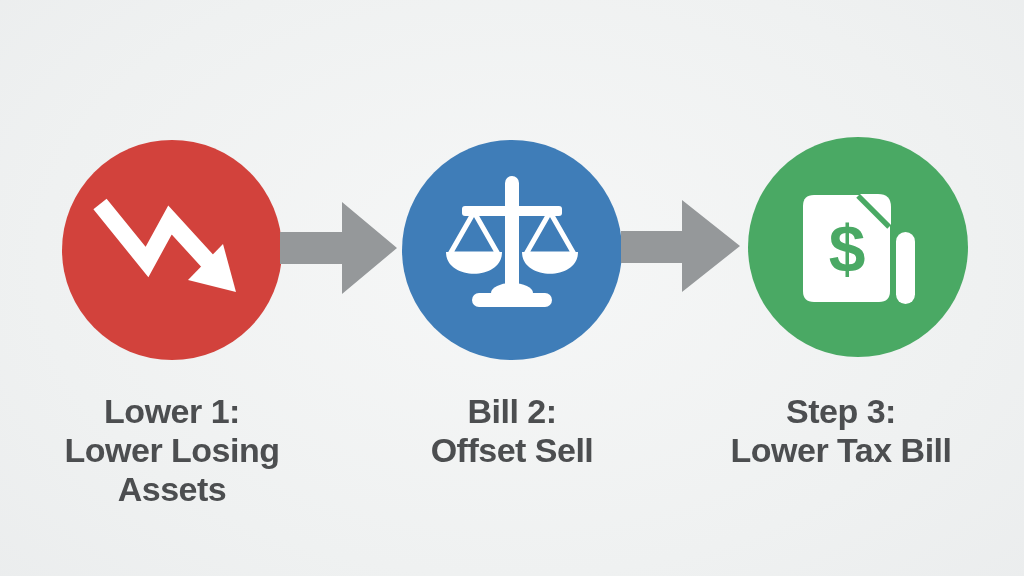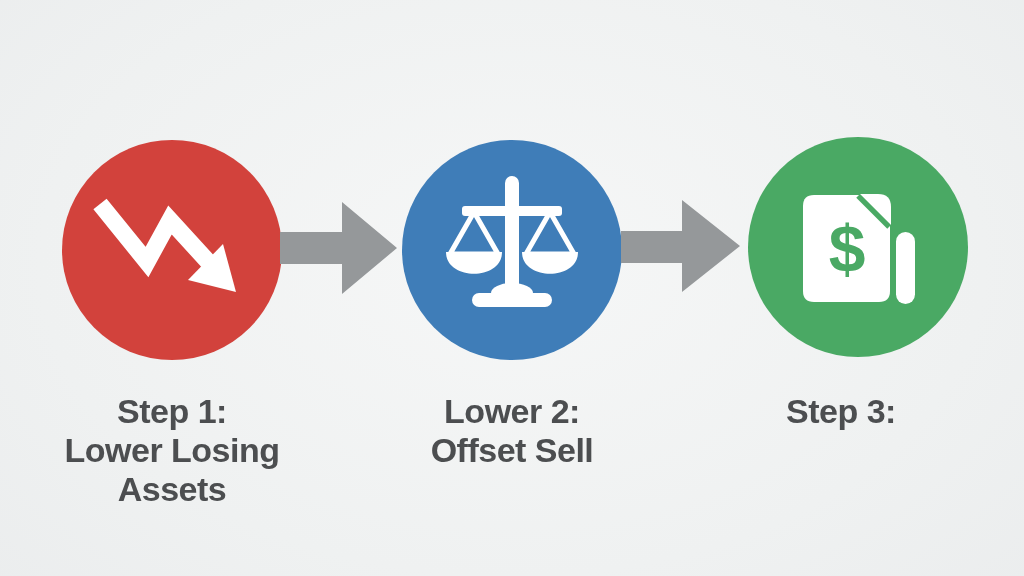--- a/index.html
+++ b/index.html
@@ -93,26 +93,27 @@
 
       <line x1="110" y1="59" x2="141" y2="90" stroke-width="5" style="stroke:currentColor"></line>
 
       <text x="99" y="135" text-anchor="middle" font-family="Liberation Sans, DejaVu Sans, sans-serif" font-size="66" font-weight="bold" style="fill:currentColor">$</text>
 
       <rect x="148" y="95" width="19" height="72" rx="9.5" fill="#ffffff"></rect>
     </svg>
   </div>
 
   <div class="step-label label-1" style="color: rgb(76, 78, 80);">
-    <div>Step 1:</div>
+    <div>Lower 1:</div>
     <div>Lower Losing Assets</div>
   </div>
 
   <div class="step-label label-2" style="color: rgb(76, 78, 80);">
-    <div>Lower 2:</div>
+    <div>Bill 2:</div>
     <div>Offset Sell</div>
   </div>
 
   <div class="step-label label-3" style="color: rgb(76, 78, 80);">
     <div>Step 3:</div>
+    <div>Lower Tax Bill</div>
   </div>
 
 </div>
 
 </body></html>

